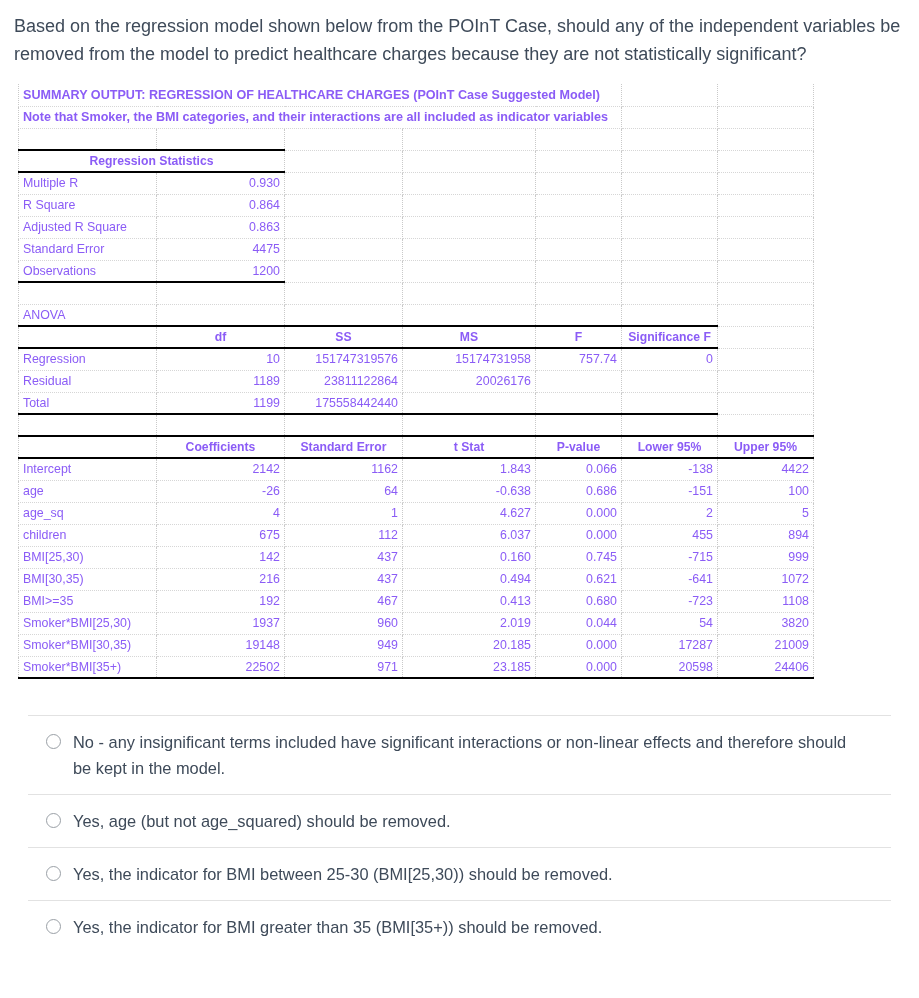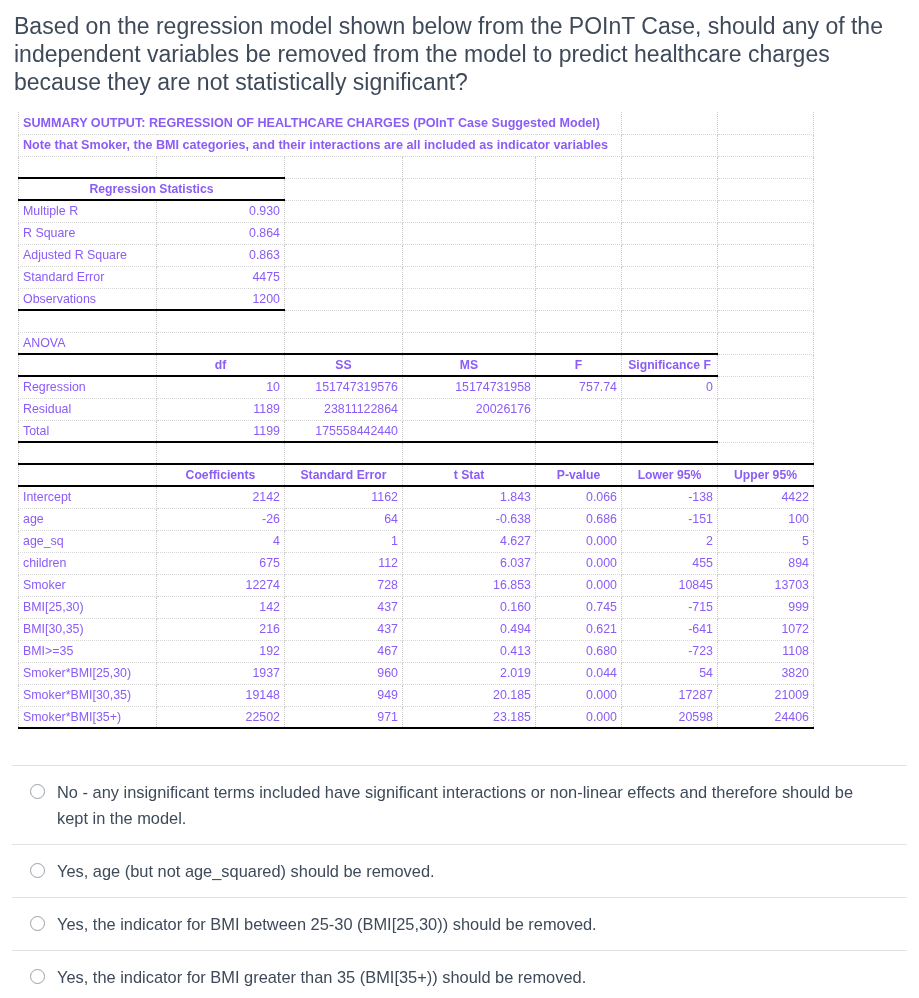--- a/index.html
+++ b/index.html
@@ -8,21 +8,21 @@
     width: 919px; height: 998px;
     background: #ffffff;
     font-family: "Liberation Sans", sans-serif;
     color: #3f4a5a;
     overflow: hidden;
   }
 
   
   #question-stem {
     padding: 12px 6px 2px 14px;
-    font-size: 23px;
+    font-size: 18px;
     line-height: 28px;
     color: #3e4a59;
   }
 
   
   #regression-output {
     margin: 14px 0 0 18px;
     width: 795px;
     border-collapse: collapse;
     table-layout: fixed;
@@ -52,21 +52,21 @@
   .num  { text-align: right; padding-right: 7px; }
   .lbl  { text-align: left;  padding-left: 5px; }
   .hdr  { font-weight: bold; text-align: center; font-size: 12.2px; }
   .title-cell { font-weight: bold; font-size: 12.6px; padding-left: 5px; }
   .blankrow td { height: 20px; }
   .tb-bottom { border-bottom: 2.2px solid #000 !important; }
 
   
   #answer-options {
     margin: 36px 0 0 0;
-    padding: 0 12px;
+    padding: 0 28px;
   }
   .option-row {
     display: flex;
     align-items: flex-start;
     padding: 13px 4px 13px 8px;
     border-top: 1px solid #e2e2e2;
     font-size: 16.4px;
     line-height: 26px;
     color: #3e4a59;
   }
@@ -285,29 +285,20 @@
     <tr>
       <td class="lbl">children</td>
       <td class="num">675</td>
       <td class="num">112</td>
       <td class="num">6.037</td>
       <td class="num">0.000</td>
       <td class="num">455</td>
       <td class="num">894</td>
     </tr>
     <tr>
-      <td class="lbl">Smoker</td>
-      <td class="num">12274</td>
-      <td class="num">728</td>
-      <td class="num">16.853</td>
-      <td class="num">0.000</td>
-      <td class="num">10845</td>
-      <td class="num">13703</td>
-    </tr>
-    <tr>
       <td class="lbl">BMI[25,30)</td>
       <td class="num">142</td>
       <td class="num">437</td>
       <td class="num">0.160</td>
       <td class="num">0.745</td>
       <td class="num">-715</td>
       <td class="num">999</td>
     </tr>
     <tr>
       <td class="lbl">BMI[30,35)</td>

